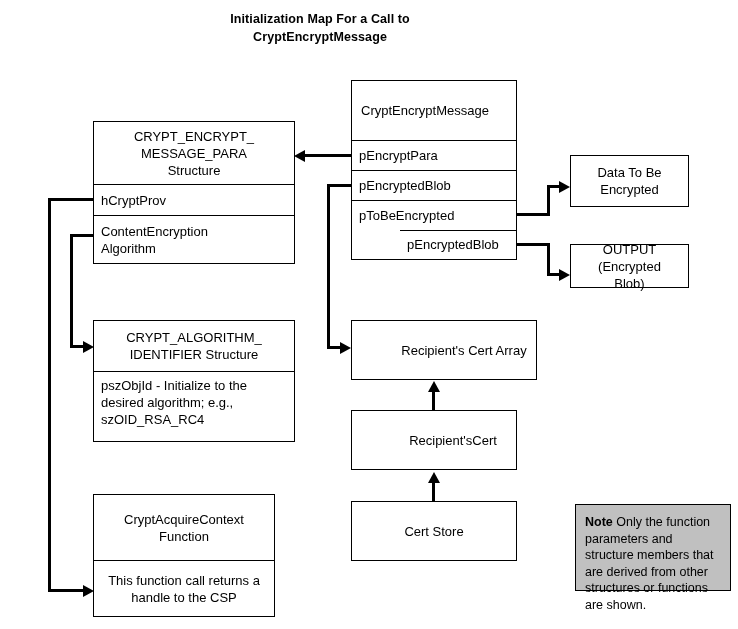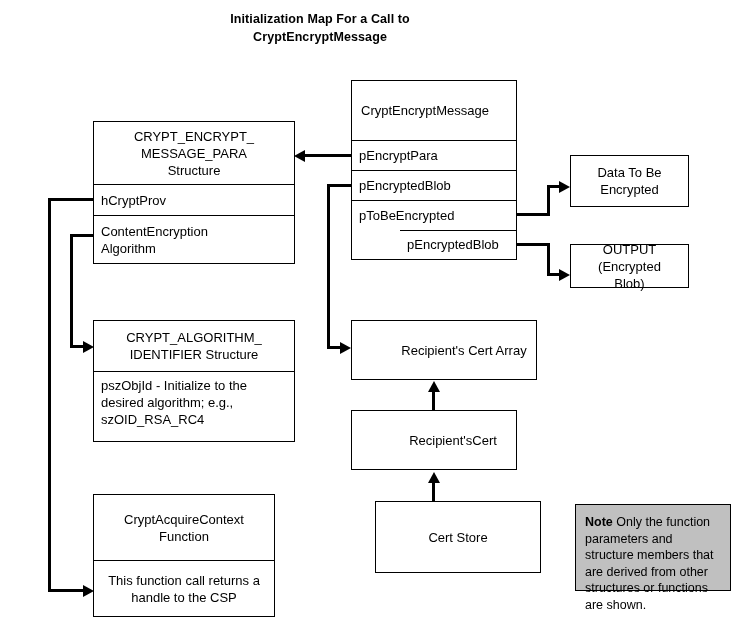--- a/index.html
+++ b/index.html
@@ -188,20 +188,20 @@
 Encrypted</div>
 
   <div class="box cell center nowrap-pre" style="left:570px; top:244px; width:119px; height:44px;">OUTPUT
 (Encrypted
 Blob)</div>
 
   <div class="box cell center" style="left:351px; top:320px; width:186px; height:60px;padding-left:40px;">Recipient's Cert Array</div>
 
   <div class="box cell center" style="left:351px; top:410px; width:166px; height:60px;padding-left:38px;">Recipient'sCert</div>
 
-  <div class="box cell center" style="left:351px; top:501px; width:166px; height:72px;margin-left:24px;">Cert Store</div>
+  <div class="box cell center" style="left:351px; top:501px; width:166px; height:60px;">Cert Store</div>
 
   <div class="note" style="left:575px; top:504px; width:156px; height:87px;">
     <b>Note</b>
     <span>Only the function parameters and structure members that are derived from other structures or functions are shown.</span>
   </div>
 
 </div>
 
 </body></html>

